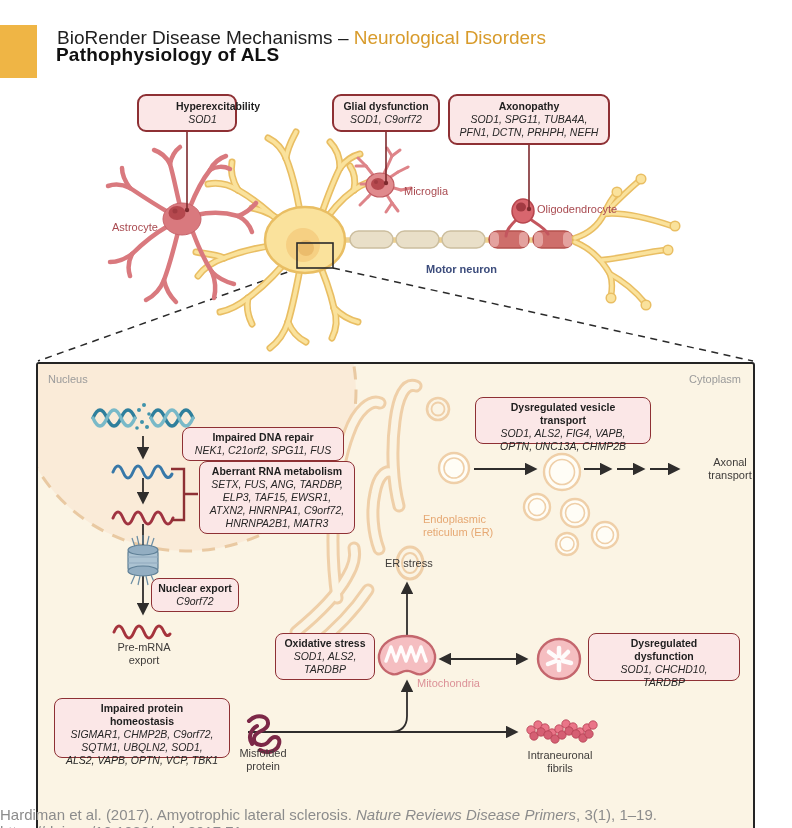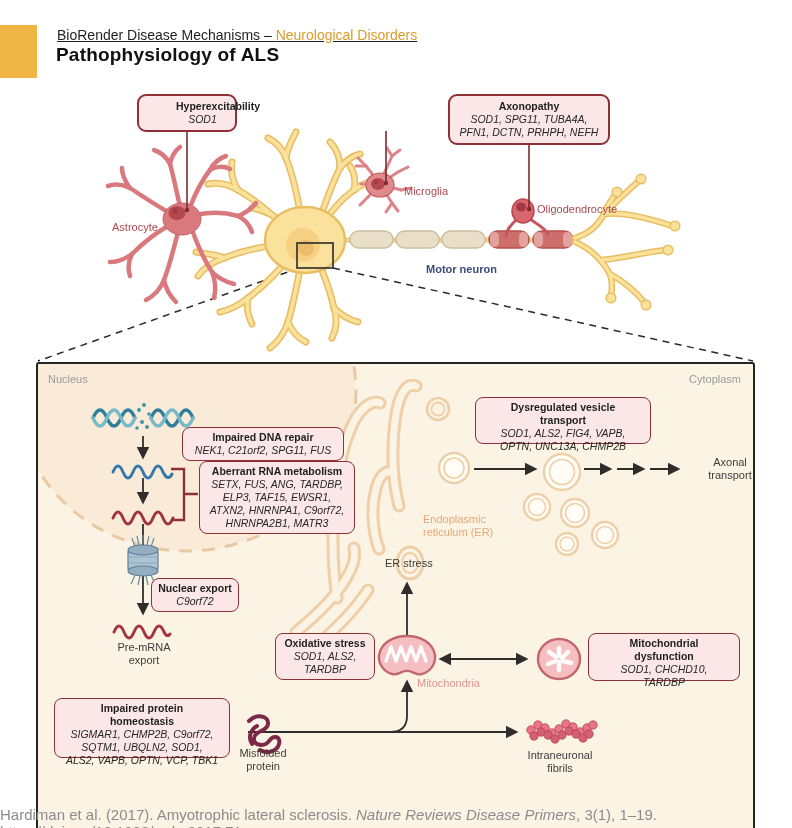--- a/index.html
+++ b/index.html
@@ -1,21 +1,21 @@
 <!DOCTYPE html>
 <html><head>
 <meta charset="utf-8">
 <style>
   html,body{margin:0;padding:0;background:#fff;}
   #page{position:relative;width:792px;height:828px;background:#ffffff;overflow:hidden;
         font-family:"Liberation Sans","DejaVu Sans",sans-serif;}
   .abs{position:absolute;}
   
   #accent-square{left:0;top:25px;width:37px;height:53px;background:#EFB545;}
-  #eyebrow{left:57px;top:27px;font-size:14px;color:#1F1F1F;text-decoration:underline;}
+  #eyebrow{left:57px;top:27px;font-size:19px;color:#1F1F1F;}
   #eyebrow .hl{color:#D89B2B;}
   #page-title{left:56px;top:44px;font-size:19px;font-weight:700;color:#101010;letter-spacing:.2px;}
   
   .pbox{position:absolute;background:#FBE7E7;border:2px solid #8E3034;border-radius:9px;
         padding:4px 6px;text-align:center;box-sizing:border-box;}
   .pbox .t{font-weight:700;font-size:10.5px;line-height:1.24;color:#1E1E1E;white-space:nowrap;}
   .pbox .g{font-style:italic;font-size:10.5px;line-height:1.24;color:#262626;white-space:nowrap;}
   .small{border-width:1.8px;border-radius:8px;padding:3px 5px;}
   
   .lab{position:absolute;font-size:11px;color:#3F3C3A;line-height:1.2;}
@@ -192,20 +192,24 @@
       <circle cx="187" cy="210" r="2.2" fill="#7E2A2E" stroke="none"></circle>
       <circle cx="386" cy="183" r="2.2" fill="#7E2A2E" stroke="none"></circle>
       <circle cx="529" cy="209" r="2.2" fill="#7E2A2E" stroke="none"></circle>
     </g>
   </svg>
 
   <div class="pbox" style="left:137px;top:94px;width:100px;padding-left:37px;">
     <div class="t">Hyperexcitability</div>
     <div class="g">SOD1</div>
   </div>
+  <div class="pbox" style="left:332px;top:94px;width:108px;">
+    <div class="t">Glial dysfunction</div>
+    <div class="g">SOD1, C9orf72</div>
+  </div>
   <div class="pbox" style="left:448px;top:94px;width:162px;">
     <div class="t">Axonopathy</div>
     <div class="g">SOD1, SPG11, TUBA4A,</div>
     <div class="g">PFN1, DCTN, PRHPH, NEFH</div>
   </div>
 
   <div class="lab red" style="left:112px;top:221px;">Astrocyte</div>
   <div class="lab red" style="left:404px;top:185px;">Microglia</div>
   <div class="lab red" style="left:537px;top:203px;">Oligodendrocyte</div>
   <div class="lab navy" style="left:426px;top:263px;">Motor neuron</div>
@@ -382,21 +386,21 @@
       <div class="t">transport</div>
       <div class="g">SOD1, ALS2, FIG4, VAPB,</div>
       <div class="g">OPTN, UNC13A, CHMP2B</div>
     </div>
     <div class="pbox small" style="left:237px;top:269px;width:100px;">
       <div class="t">Oxidative stress</div>
       <div class="g">SOD1, ALS2,</div>
       <div class="g">TARDBP</div>
     </div>
     <div class="pbox small" style="left:550px;top:269px;width:152px;height:48px;">
-      <div class="t">Mitochondrial</div>
+      <div class="t">Dysregulated</div>
       <div class="t">dysfunction</div>
       <div class="g">SOD1, CHCHD10,</div>
       <div class="g">TARDBP</div>
     </div>
     <div class="pbox small" style="left:16px;top:334px;width:176px;height:60px;">
       <div class="t">Impaired protein</div>
       <div class="t">homeostasis</div>
       <div class="g">SIGMAR1, CHMP2B, C9orf72,</div>
       <div class="g">SQTM1, UBQLN2, SOD1,</div>
       <div class="g">ALS2, VAPB, OPTN, VCP, TBK1</div>

